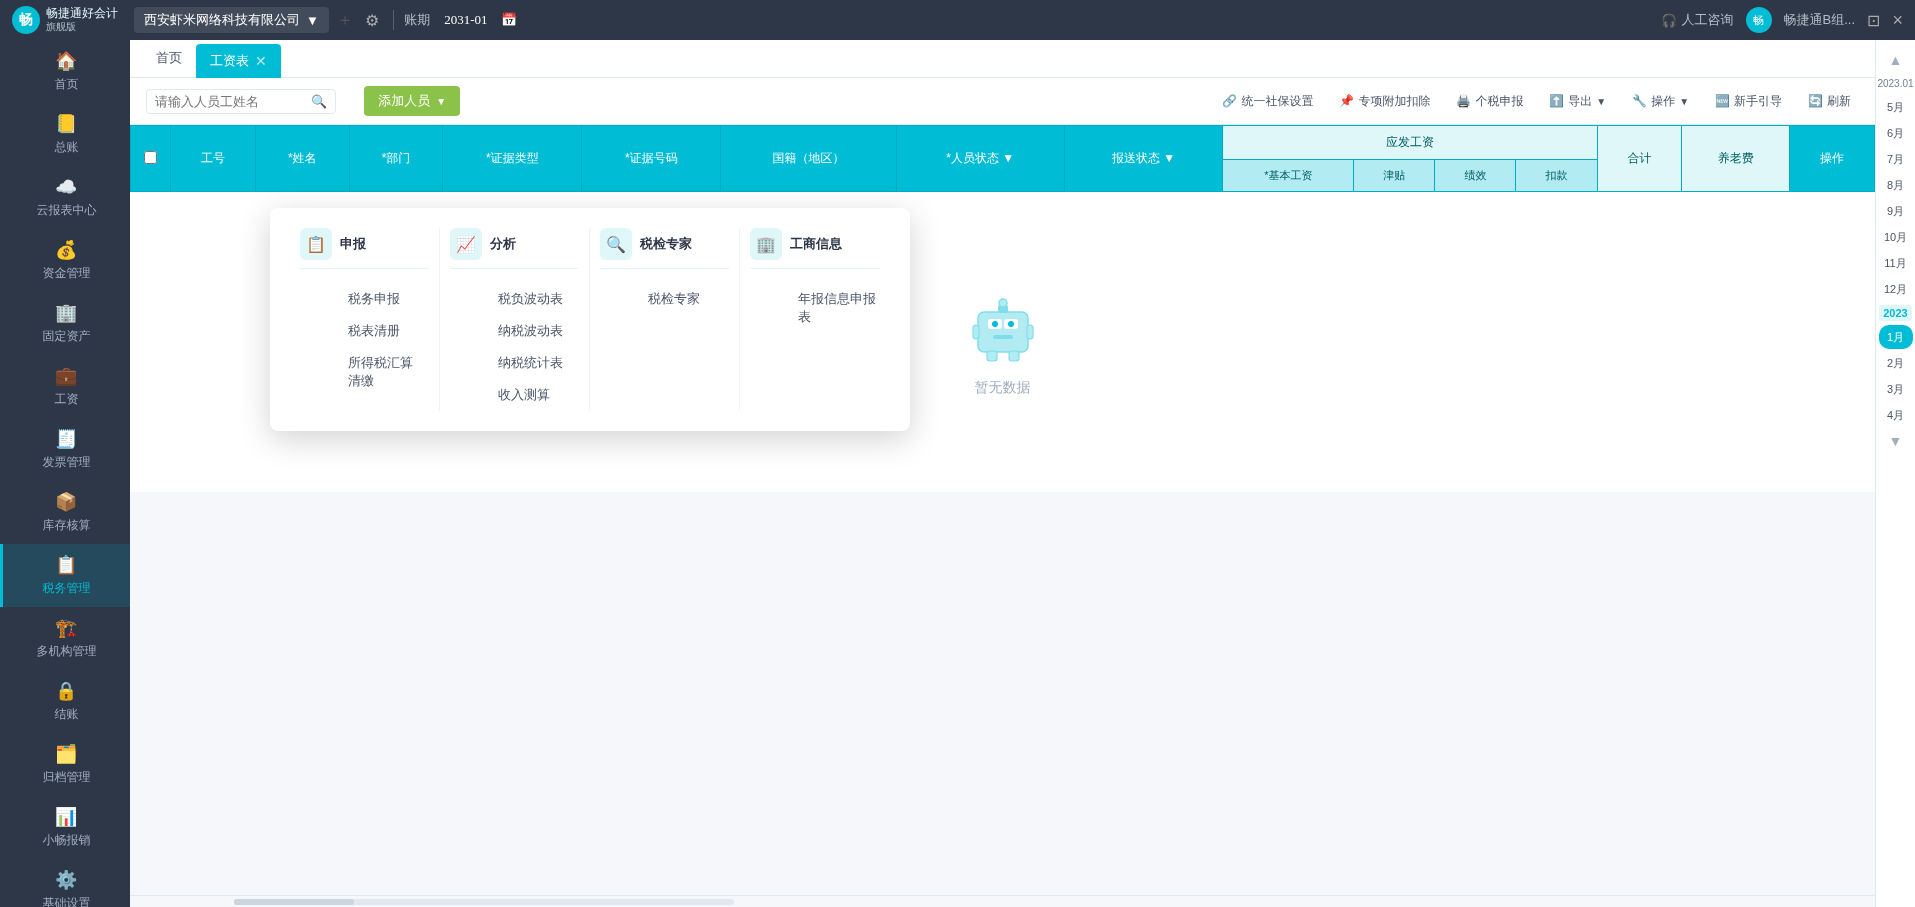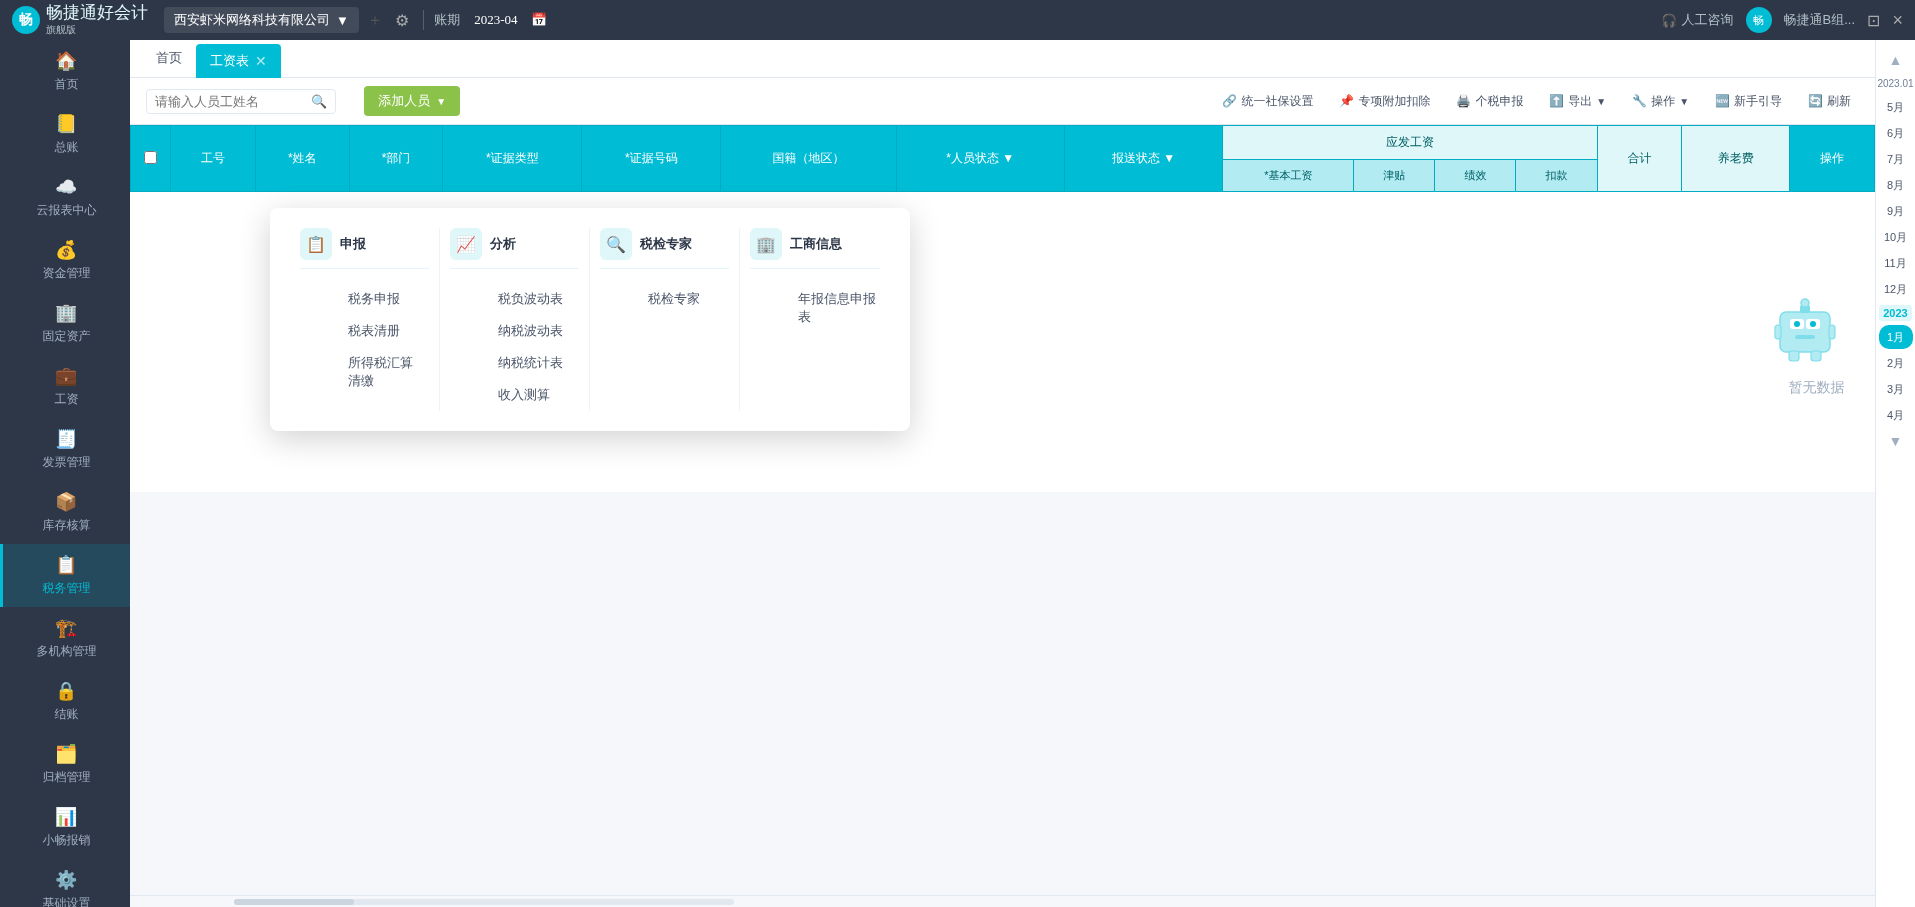--- a/index.html
+++ b/index.html
@@ -22,21 +22,21 @@
       gap: 6px;
       margin-right: 16px;
     }
     .logo-icon {
       width: 28px; height: 28px;
       background: #00bcd4;
       border-radius: 50%;
       display: flex; align-items: center; justify-content: center;
       font-size: 14px; color: #fff; font-weight: bold;
     }
-    .logo-text { font-size: 17px; color: #e0f7fa; line-height: 1.2; }
+    .logo-text { font-size: 12px; color: #e0f7fa; line-height: 1.2; }
     .logo-sub { font-size: 10px; color: #b0bec5; }
     .company-selector {
       display: flex; align-items: center; gap: 6px;
       background: rgba(255,255,255,0.1);
       border-radius: 4px;
       padding: 4px 10px;
       cursor: pointer;
       color: #fff;
       font-size: 13px;
     }
@@ -184,21 +184,21 @@
       font-size: 12px;
       text-align: center;
       color: #4a5568;
     }
     .col-group-header { background: #e0f7fa !important; color: #006064 !important; }
 
     
     .empty-state {
       display: flex;
       flex-direction: column;
-      align-items: flex-end;
+      align-items: center;
       justify-content: center;
       padding: 80px 20px;
       color: #a0aec0;
     }
     .empty-icon {
       width: 80px; height: 80px;
       margin-bottom: 12px;
     }
 
     
@@ -296,21 +296,21 @@
 
   <div class="company-selector">
     <span>西安虾米网络科技有限公司</span>
     <span>▼</span>
   </div>
   <span style="margin:0 8px;color:#555;cursor:pointer;font-size:16px;">＋</span>
   <span style="margin:0 4px;color:#aaa;cursor:pointer;font-size:16px;">⚙</span>
   <div class="top-bar-divider"></div>
   <div class="accounting-period">
     <span>账期</span>
-    <span class="period-value">2023-04</span>
+    <span class="period-value">2031-01</span>
     <span style="cursor:pointer;">📅</span>
   </div>
 
   <div class="top-bar-right">
     <div class="support-btn">
       <span>🎧</span>
       <span>人工咨询</span>
     </div>
     <div class="user-avatar">畅</div>
     <span>畅捷通B组...</span>

